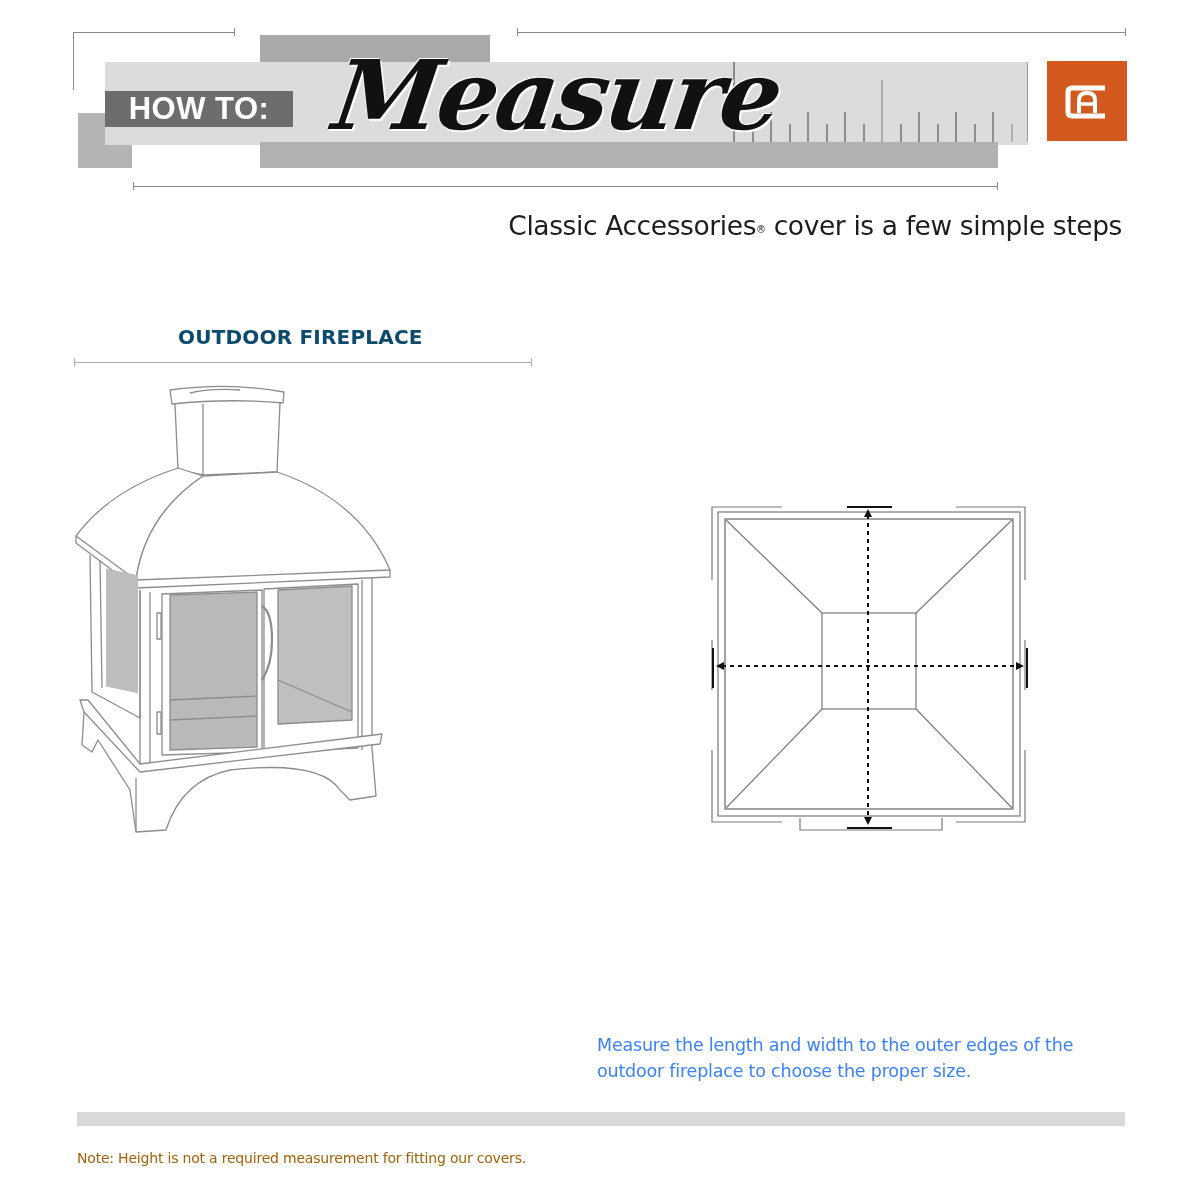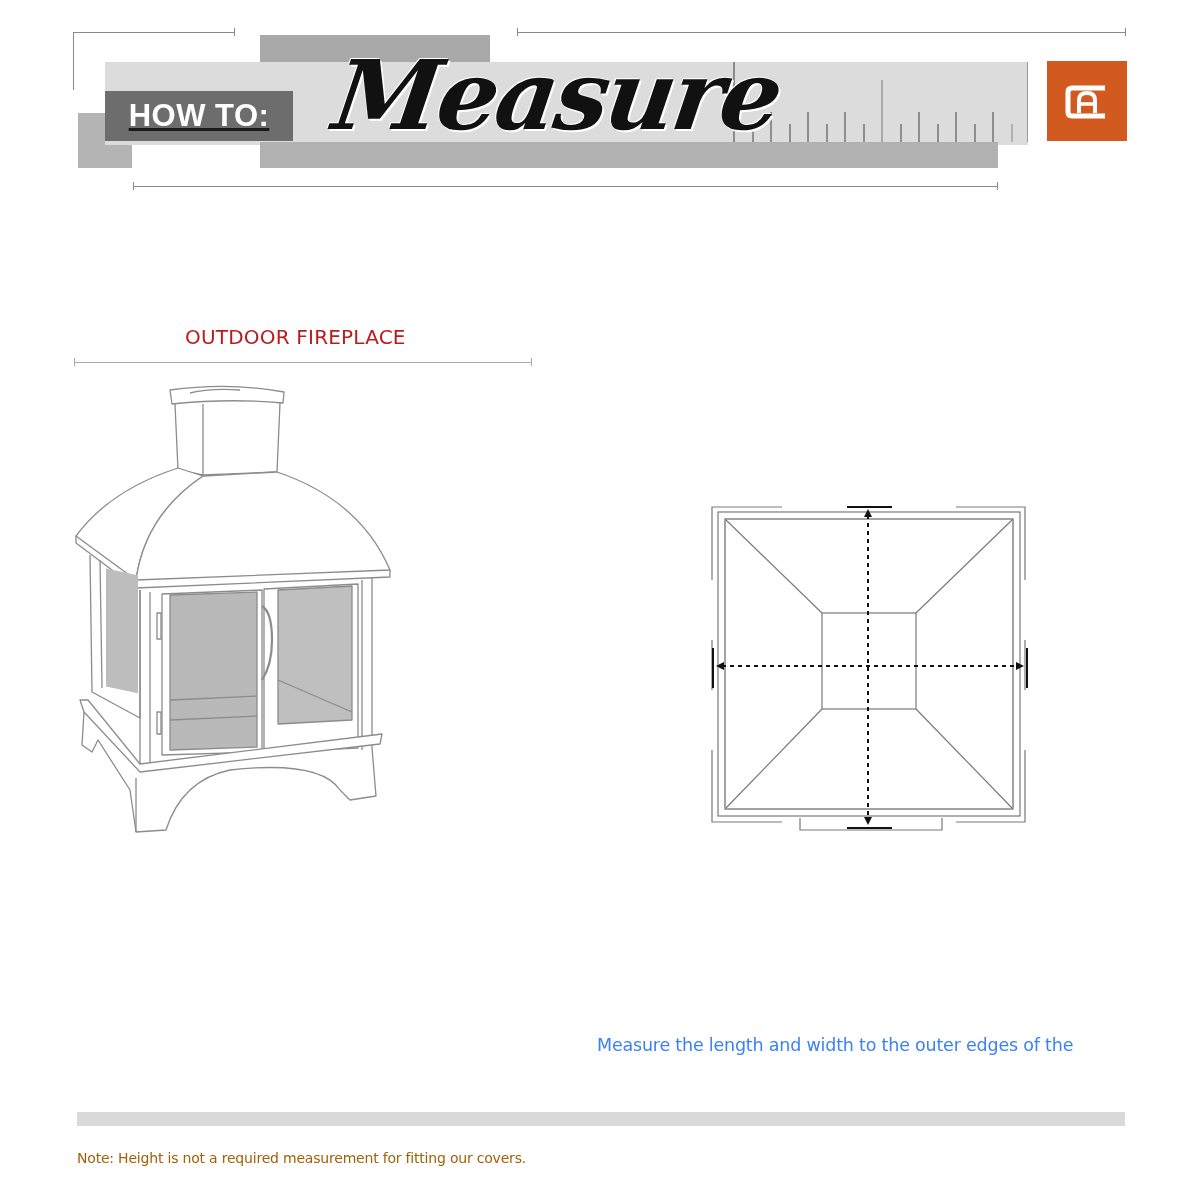--- a/index.html
+++ b/index.html
@@ -4,42 +4,42 @@
   <style>
     html, body { margin: 0; padding: 0; background: #ffffff; }
     body { width: 1200px; height: 1200px; position: relative; overflow: hidden; font-family: "DejaVu Sans", sans-serif; color: #1a1a1a; }
     .abs { position: absolute; }
 
     
     .bar-dark-top { left: 260px; top: 35px; width: 230px; height: 27px; background: #a9a9a9; }
     .band-light { left: 105px; top: 62px; width: 923px; height: 83px; background: #dcdcdc; }
     .block-left { left: 78px; top: 113px; width: 54px; height: 55px; background: #b4b4b4; }
     .bar-bottom { left: 260px; top: 142px; width: 738px; height: 26px; background: #b1b1b1; }
-    .howto-box { left: 105px; top: 91px; width: 188px; height: 50px; background: #6d6d6d;
-                 display: flex; align-items: center; justify-content: center; text-decoration: underline; }
+    .howto-box { left: 105px; top: 91px; width: 188px; height: 36px; background: #6d6d6d;
+                 display: flex; align-items: center; justify-content: center; }
     .howto-text { color: #ffffff; font-family: "Liberation Sans", sans-serif; font-weight: bold; font-size: 31px; letter-spacing: 0.5px; }
     .measure-title { left: 335px; top: 48px; font-family: "DejaVu Serif", serif; font-style: italic; font-weight: bold;
                      font-size: 96px; color: #111; letter-spacing: -3px; transform: skewX(-8deg);
                      text-shadow: 2px 2px 0 #ffffff, -1px -1px 0 #ffffff; line-height: 1; }
 
     .line { background: #8a8a8a; }
     .ruler-main-line { left: 733px; top: 62px; width: 2px; height: 80px; background: #8a8a8a; }
     .ruler-end-line { left: 1027px; top: 62px; width: 1px; height: 80px; background: #9a9a9a; }
     .tick { position: absolute; width: 2px; background: #8e8e8e; bottom: 0; }
 
     .logo { left: 1047px; top: 61px; width: 80px; height: 80px; background: #d35a1e;
             display: flex; align-items: center; justify-content: center; }
 
     
     .intro { right: 78px; top: 207px; text-align: right; font-family: "DejaVu Sans", sans-serif;
              font-size: 26.5px; line-height: 38px; color: #1d1d1d; letter-spacing: -0.4px; }
     .intro sup { font-size: 10px; vertical-align: top; position: relative; top: 4px; }
 
-    .section-title { left: 185px; top: 325px; font-family: "DejaVu Sans", sans-serif; font-weight: normal;
-                     font-size: 20px; color: #b91c1c; letter-spacing: 0.2px; }
+    .section-title { left: 178px; top: 325px; font-family: "DejaVu Sans", sans-serif; font-weight: bold;
+                     font-size: 20px; color: #0c4a6e; letter-spacing: 0.2px; }
 
     .caption { left: 597px; top: 1032px; font-family: "DejaVu Sans", sans-serif; font-size: 17.5px; line-height: 26px; color: #3b82f6; letter-spacing: -0.2px; }
 
     .divider { left: 77px; top: 1112px; width: 1048px; height: 14px; background: #d9d9d9; }
 
     .note { left: 77px; top: 1150px; font-family: "DejaVu Sans", sans-serif; font-size: 14px; color: #a16207; letter-spacing: -0.2px; }
   </style>
 </head>
 <body>
 
@@ -90,20 +90,21 @@
   <div class="abs logo">
     <svg width="50" height="50" viewBox="0 0 50 50">
       <path d="M43 12 H10 Q6 12 6 16 V36 Q6 40 10 40 H43" fill="none" stroke="#ffffff" stroke-width="5"></path>
       <path d="M17 37 V24 Q17 17 25 17 Q33 17 33 24 V37" fill="none" stroke="#ffffff" stroke-width="4"></path>
       <path d="M17 28 H33" stroke="#ffffff" stroke-width="3.5"></path>
     </svg>
   </div>
 </div>
 
 <div class="abs intro">
+  <div><span>Classic Accessories</span><sup>®</sup><span> cover is a few simple steps</span></div>
 </div>
 
 <div class="abs section-title">OUTDOOR FIREPLACE</div>
 <div class="abs" style="left:74px; top:362px; width:458px; height:1px; background:#aaaaaa;"></div>
 <div class="abs" style="left:74px; top:358px; width:1px; height:8px; background:#aaaaaa;"></div>
 <div class="abs" style="left:531px; top:358px; width:1px; height:8px; background:#aaaaaa;"></div>
 
 <svg class="abs" style="left:60px; top:380px;" width="340" height="460" viewBox="60 380 340 460">
   <g fill="none" stroke="#8c8c8c" stroke-width="1.3" stroke-linejoin="round">
 
@@ -171,16 +172,17 @@
     <line x1="722" y1="666" x2="1018" y2="666" stroke-dasharray="4 4" stroke-width="2"></line>
     <polygon points="864,517 872,517 868,509" stroke="none"></polygon>
     <polygon points="864,817 872,817 868,825" stroke="none"></polygon>
     <polygon points="724,662 724,670 716,666" stroke="none"></polygon>
     <polygon points="1016,662 1016,670 1024,666" stroke="none"></polygon>
   </g>
 </svg>
 
 <div class="abs caption">
   <div>Measure the length and width to the outer edges of the</div>
+  <div>outdoor fireplace to choose the proper size.</div>
 </div>
 
 <div class="abs divider"></div>
 <div class="abs note">Note: Height is not a required measurement for fitting our covers.</div>
 
 </body></html>

